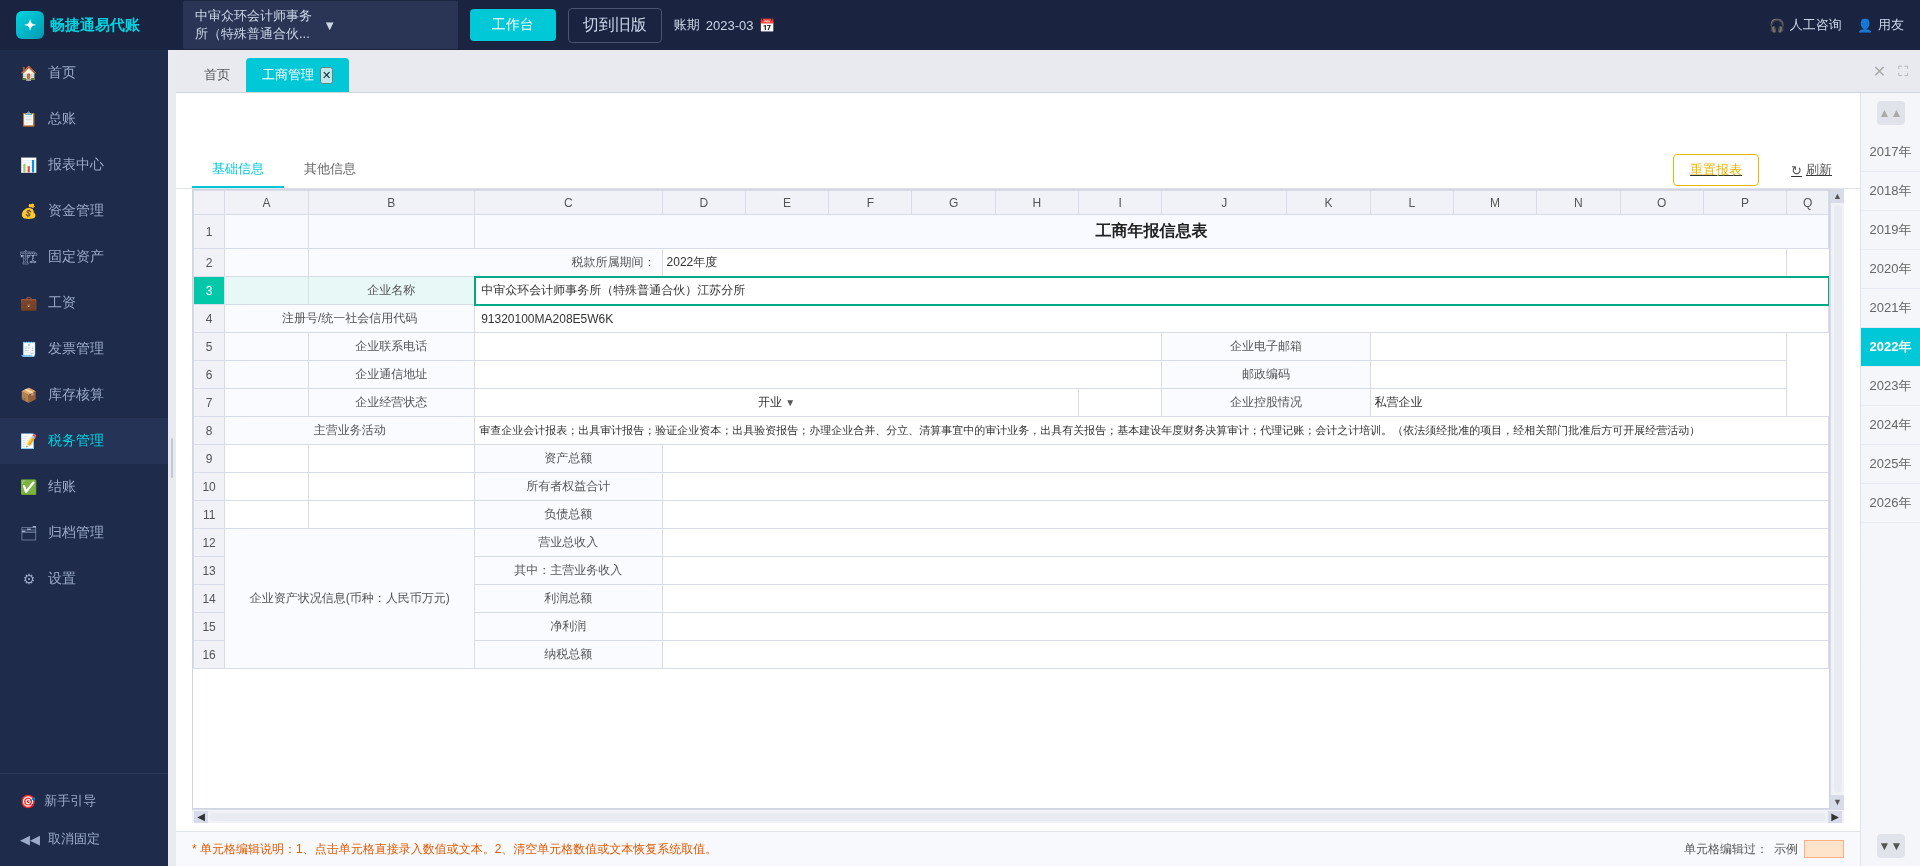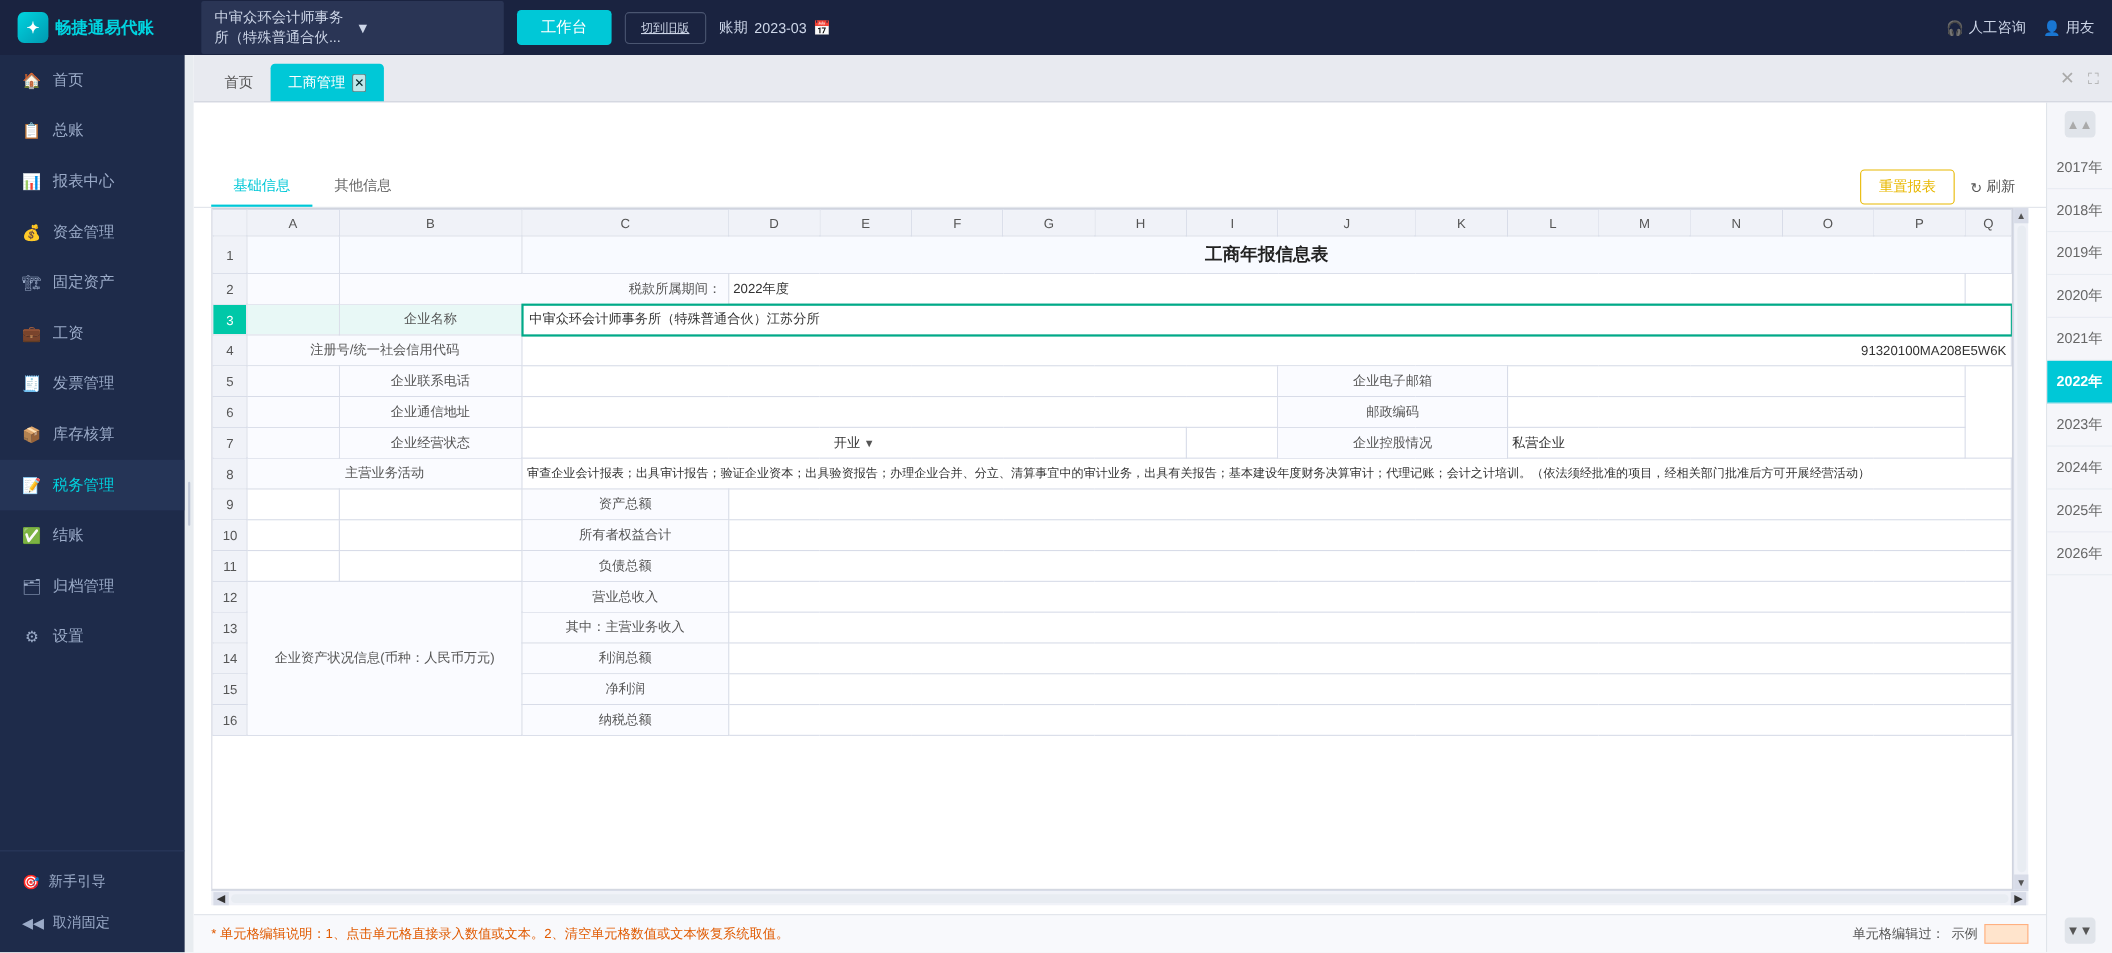--- a/index.html
+++ b/index.html
@@ -5,21 +5,21 @@
     * { box-sizing: border-box; margin: 0; padding: 0; }
     body { font-family: 'Microsoft YaHei', sans-serif; font-size: 13px; background: #f0f2f5; color: #333; width: 1920px; height: 866px; overflow: hidden; display: flex; flex-direction: column; }
 
     
     .topbar { height: 50px; background: #1a2340; display: flex; align-items: center; padding: 0 16px; gap: 12px; flex-shrink: 0; }
     .topbar-logo { display: flex; align-items: center; gap: 6px; color: #00d4e0; font-size: 15px; font-weight: bold; min-width: 155px; }
     .topbar-logo-icon { width: 28px; height: 28px; background: linear-gradient(135deg, #00d4e0, #0099b0); border-radius: 6px; display: flex; align-items: center; justify-content: center; color: white; font-size: 14px; }
     .company-selector { background: #2a3555; border: none; color: #cdd6e8; padding: 6px 12px; border-radius: 2px; display: flex; align-items: center; gap: 6px; cursor: pointer; font-size: 13px; min-width: 220px; }
     .company-selector span { flex: 1; }
     .btn-workbench { background: #00c8d7; color: white; border: none; padding: 7px 22px; border-radius: 4px; cursor: pointer; font-size: 14px; }
-    .btn-oldver { background: transparent; color: #cdd6e8; border: 1px solid #4a5570; padding: 6px 14px; border-radius: 4px; cursor: pointer; font-size: 11px; text-decoration: underline; }
+    .btn-oldver { background: transparent; color: #cdd6e8; border: 1px solid #4a5570; padding: 6px 14px; border-radius: 4px; cursor: pointer; font-size: 16px; }
     .period-display { color: #cdd6e8; display: flex; align-items: center; gap: 6px; font-size: 13px; }
     .topbar-right { margin-left: auto; display: flex; align-items: center; gap: 16px; color: #cdd6e8; font-size: 13px; }
     .topbar-right-item { display: flex; align-items: center; gap: 4px; cursor: pointer; }
 
     
     .main-layout { display: flex; flex: 1; overflow: hidden; }
 
     
     .sidebar { width: 168px; background: #1e2b4a; display: flex; flex-direction: column; flex-shrink: 0; }
     .sidebar-scroll { flex: 1; overflow-y: auto; }
@@ -238,21 +238,21 @@
       <div class="left-panel">
 
         <div class="subtabs">
           <div class="subtab active">
             <span>基础信息</span>
           </div>
           <div class="subtab">
             <span>其他信息</span>
           </div>
 
-          <div style="margin-left:auto; display:flex; align-items:center; gap:2px; padding-bottom:0;">
+          <div style="margin-left:auto; display:flex; align-items:center; gap:20px; padding-bottom:0;text-decoration:underline;">
             <button class="btn-reset">重置报表</button>
             <button class="btn-refresh">
               <span>↻</span>
               <span>刷新</span>
             </button>
           </div>
         </div>
 
         <div class="spreadsheet-container">
           <div class="spreadsheet-outer">
@@ -299,21 +299,21 @@
                   <tr style="background:#e8f8f6;">
                     <td class="row-header" style="background:#00c8a8; color:white;">3</td>
                     <td style="background:#e8f8f6;"></td>
                     <td class="cell-label" style="text-align:center; background:#e8f8f6;">企业名称</td>
                     <td colspan="15" class="cell-value cell-active" style="background:white; outline: 2px solid #00aa88; outline-offset:-1px; padding-left:6px;">中审众环会计师事务所（特殊普通合伙）江苏分所</td>
                   </tr>
 
                   <tr>
                     <td class="row-header">4</td>
                     <td colspan="2" class="cell-label" style="text-align:center; background:#fafbff;">注册号/统一社会信用代码</td>
-                    <td colspan="15" class="cell-value" style="padding-left:6px;text-align:right;">91320100MA208E5W6K</td>
+                    <td colspan="15" class="cell-value" style="padding-left:6px;">91320100MA208E5W6K</td>
                   </tr>
 
                   <tr>
                     <td class="row-header">5</td>
                     <td style="background:#fafbff;"></td>
                     <td class="cell-label" style="text-align:center; background:#fafbff;">企业联系电话</td>
                     <td colspan="7"></td>
                     <td colspan="2" class="cell-label" style="text-align:center; background:#fafbff;">企业电子邮箱</td>
                     <td colspan="5"></td>
                   </tr>

